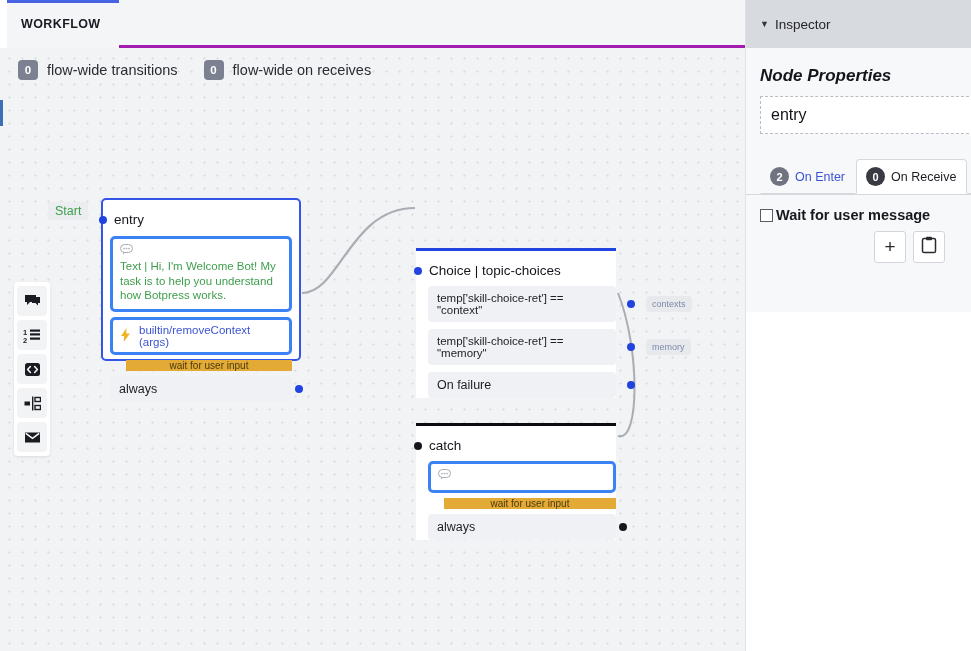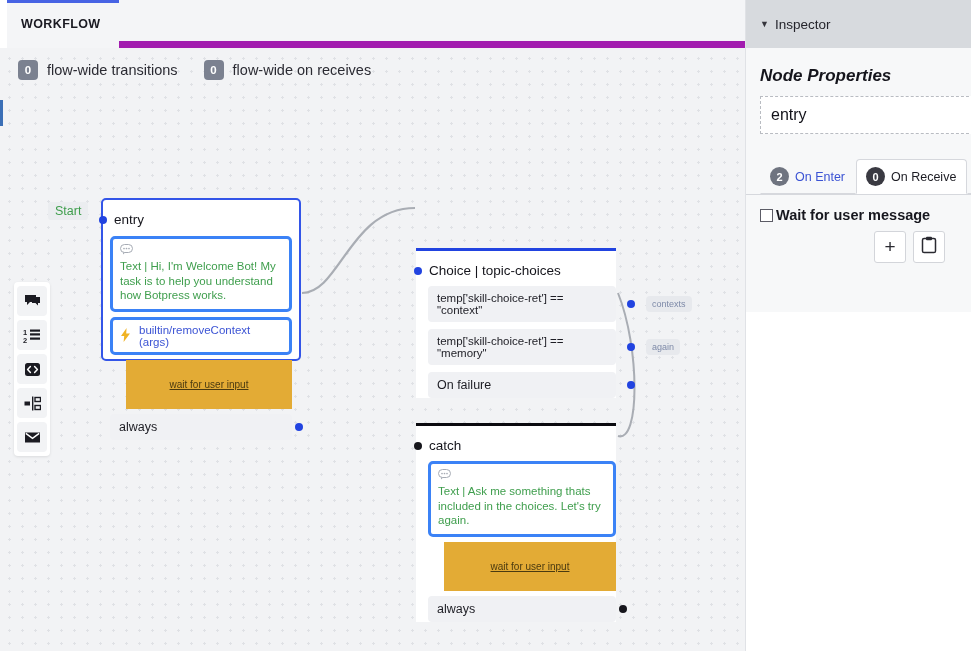--- a/index.html
+++ b/index.html
@@ -8,21 +8,21 @@
     font-family: "Liberation Sans", sans-serif;
     background: #ffffff;
     overflow: hidden;
   }
   #app { position: relative; width: 971px; height: 651px; }
 
   
   .topbar {
     position: absolute; left: 0; top: 0; width: 745px; height: 48px;
     background: #f4f5f7;
-    border-bottom: 7px solid #a21caf;
+    border-bottom: 3px solid #a21caf;
   }
   .tab-strip { position: absolute; left: 0; top: 0; height: 48px; display: flex; }
   .tab {
     position: relative;
     padding: 14px 18px 0 14px;
     background: #f4f5f7;
     border-top: 3px solid #4763e4;
     font-size: 12.5px; font-weight: bold; letter-spacing: .4px;
     color: #1a1a22;
     cursor: pointer;
@@ -109,21 +109,21 @@
     margin-bottom: 5px;
   }
   .bubble-icon { color: #9aa0ab; font-size: 11px; line-height: 11px; margin-bottom: 2px; }
   .card-text-green { color: #3f9e4d; font-size: 11.5px; line-height: 14.5px; }
   .card-action { display: flex; align-items: center; gap: 8px; padding: 4px 7px; }
   .bolt { color: #f0b323; font-size: 13px; line-height: 13px; }
   .action-text { color: #3b53d4; font-size: 11.5px; }
   .wait-bar {
     background: #e3ab35; color: #4a3a10;
     font-size: 10px; text-align: center;
-    padding: 19px 0; margin: 0 0 5px 16px; text-decoration: underline;
+    padding: 0 0; margin: 0 0 5px 16px;
   }
   .row-grey {
     background: #f0f1f4; border-radius: 4px;
     font-size: 12.5px; color: #1d1d24;
     padding: 6px 9px;
     position: relative;
   }
   .row-port-right {
     position: absolute; right: -11px; top: 50%; transform: translateY(-50%);
   }
@@ -352,21 +352,21 @@
         </div>
         <div style="padding:0 0 0 12px;">
           <div class="choice-row">
             <span>temp['skill-choice-ret'] == "context"</span>
             <span class="port choice-port"></span>
             <span class="pill">contexts</span>
           </div>
           <div class="choice-row">
             <span>temp['skill-choice-ret'] == "memory"</span>
             <span class="port choice-port"></span>
-            <span class="pill">again</span>
+            <span class="pill">memory</span>
           </div>
           <div class="choice-row" style="font-size:12.5px;">
             <span>On failure</span>
             <span class="port choice-port"></span>
           </div>
         </div>
       </div>
     </div>
 
     <div class="node" id="node-catch">
@@ -380,21 +380,20 @@
           <div class="card">
             <div class="bubble-icon">
               <svg width="13" height="11" viewBox="0 0 13 11">
                 <rect x="0.5" y="0.5" width="12" height="8" rx="4" fill="none" stroke="#a6abb4" stroke-width="1"></rect>
                 <path d="M3 8.5 L3 10.5 L5.2 8.5 Z" fill="#a6abb4"></path>
                 <circle cx="4" cy="4.5" r="0.85" fill="#a6abb4"></circle>
                 <circle cx="6.5" cy="4.5" r="0.85" fill="#a6abb4"></circle>
                 <circle cx="9" cy="4.5" r="0.85" fill="#a6abb4"></circle>
               </svg>
             </div>
-            <div class="card-text-green">Text | Ask me something thats included in the choices. Let's try again.</div>
           </div>
           <div class="wait-bar">wait for user input</div>
           <div class="row-grey">
             <span>always</span>
             <span class="port black row-port-right" style="right:-11px;"></span>
           </div>
         </div>
       </div>
     </div>
 

